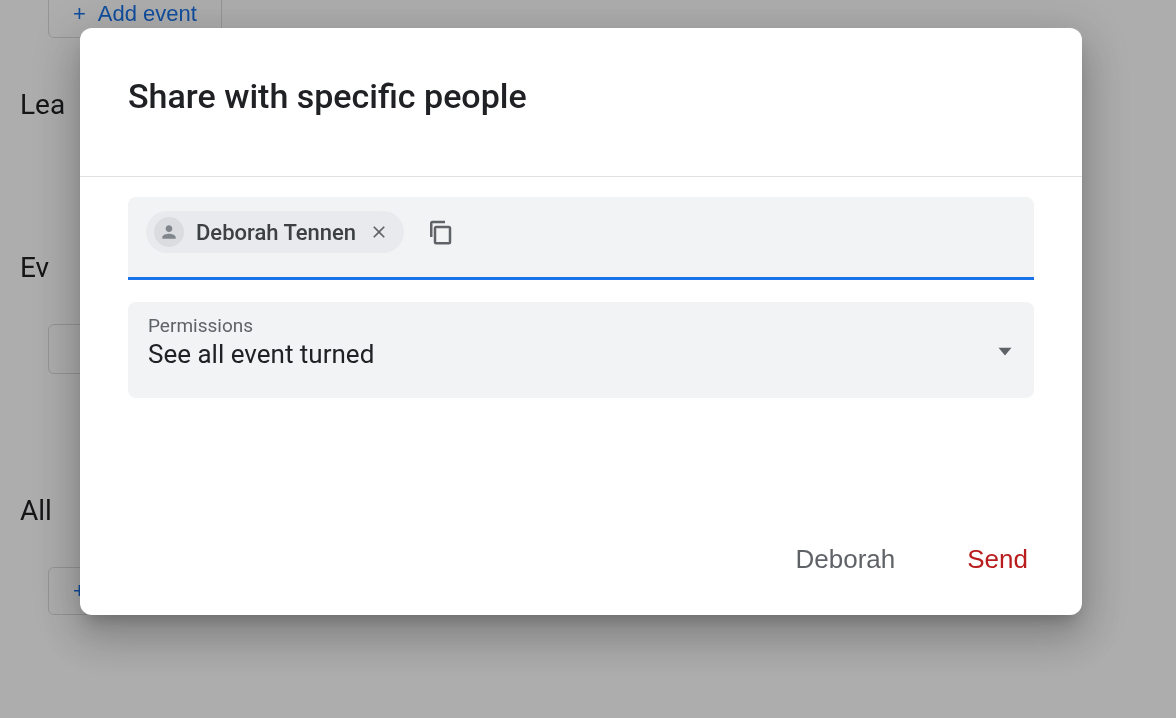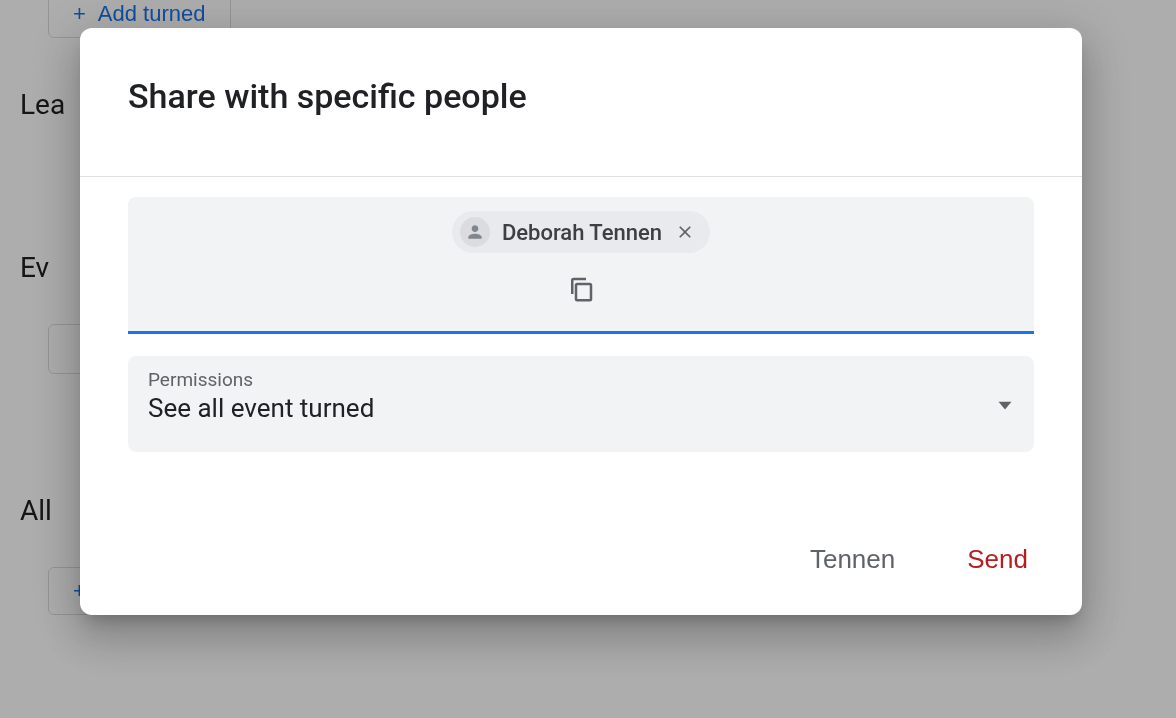--- a/index.html
+++ b/index.html
@@ -86,21 +86,20 @@
       background: #f1f3f4;
       border-radius: 8px 8px 0 0;
       border-bottom: 3px solid #1a73e8;
       padding: 14px 18px 6px 18px;
     }
     .chip-row {
       display: flex;
       align-items: center;
       gap: 18px;
       margin-bottom: 18px;
-      flex-direction: column;
     }
     .chip {
       display: inline-flex;
       align-items: center;
       background: #e8eaed;
       border-radius: 26px;
       padding: 6px 14px 6px 8px;
       gap: 12px;
     }
     .chip-avatar {
@@ -209,21 +208,21 @@
       color: #b91c1c;
       font-weight: 500;
     }
   </style>
 </head>
 <body>
 
 <div class="background">
   <button class="bg-button">
     <span>+</span>
-    <span>Add turned</span>
+    <span>Add event</span>
   </button>
   <div class="bg-heading">Lea</div>
   <div class="bg-heading" style="margin-top:130px">Ev</div>
   <button class="bg-button" style="margin-top:40px;margin-left:28px;padding:24px 36px">
     <span></span>
   </button>
   <div class="bg-heading" style="margin-top:120px">All</div>
   <button class="bg-button" style="margin-top:40px;margin-left:28px;">
     <span>+</span>
     <span>Add notification</span>
@@ -267,16 +266,16 @@
       <div class="perm-value">See all event turned</div>
       <span class="perm-arrow">
         <svg viewBox="0 0 10 6">
             <path d="M0 0 L5 6 L10 0 Z"></path>
           </svg>
       </span>
     </div>
   </div>
 
   <div class="modal-footer">
-    <button class="btn-text">Tennen</button>
+    <button class="btn-text">Deborah</button>
     <button class="btn-text btn-primary">Send</button>
   </div>
 </div>
 
 </body></html>

